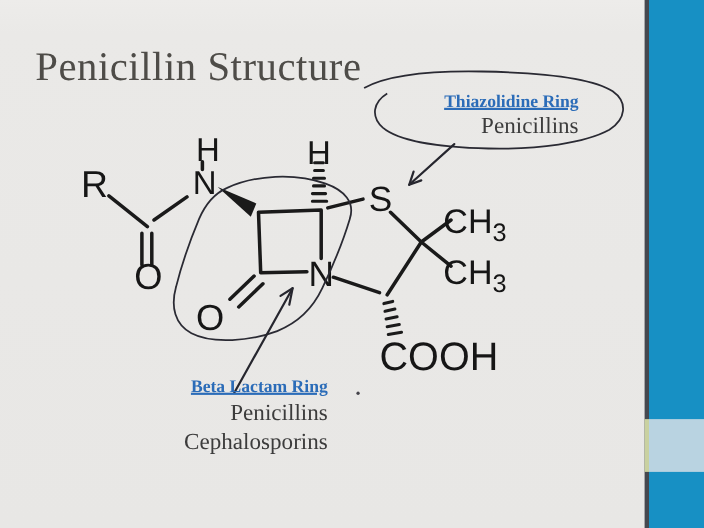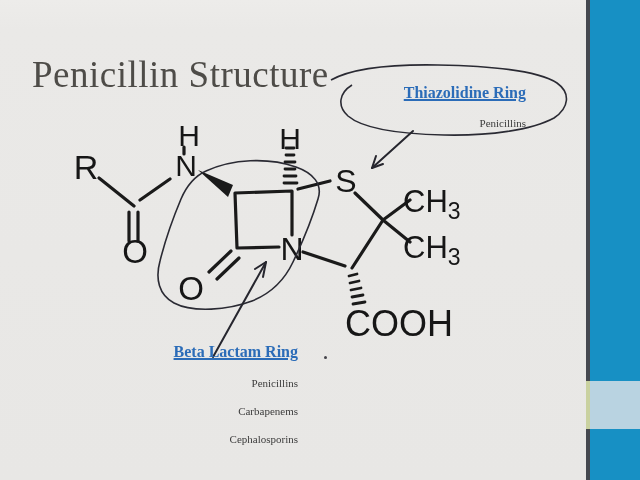--- a/index.html
+++ b/index.html
@@ -9,36 +9,36 @@
     font-family:"Liberation Serif", serif;
   }
   
   .edge-line{position:absolute;left:586px;top:0;width:4px;height:480px;background:#45484f;}
   .accent-bar{position:absolute;left:590px;top:0;width:50px;height:480px;background:#1790c4;}
   .accent-light{position:absolute;left:590px;top:381px;width:50px;height:48px;background:#b9d3e1;}
   .edge-green{position:absolute;left:586px;top:381px;width:4px;height:48px;background:#c9d1a0;}
   
   .title{
     position:absolute;left:32px;top:40px;width:460px;
-    font-size:37px;color:#4e4c48;letter-spacing:0.5px;white-space:nowrap;margin-top:13px;
+    font-size:37px;color:#4e4c48;letter-spacing:0.5px;white-space:nowrap;
   }
   
   .diagram{position:absolute;left:0;top:0;width:640px;height:480px;}
   
   .callout-thia{
     position:absolute;left:348px;top:84px;width:178px;text-align:right;line-height:1.1;
   }
   .callout-beta{
     position:absolute;left:126px;top:343px;width:172px;text-align:right;line-height:1.18;
   }
   .callout-title{
     font-size:16px;font-weight:bold;color:#2b6cb8;
     text-decoration:underline;text-decoration-thickness:1.5px;
   }
-  .callout-item{font-size:11px;color:#3c3c3c;margin-top:15px;}
+  .callout-item{font-size:21px;color:#3c3c3c;margin-top:1px;}
   .dot{position:absolute;left:324px;top:356px;width:3px;height:3px;background:#44434a;border-radius:50%;}
   .credit{
     position:absolute;left:341px;top:449px;font-size:11.5px;color:#413f3c;
     letter-spacing:0.2px;white-space:nowrap;
   }
 </style>
 </head>
 <body>
 
 <div class="frame">
@@ -105,21 +105,20 @@
   </svg>
 
   <div class="callout-thia">
     <div class="callout-title">Thiazolidine Ring</div>
     <div class="callout-item">Penicillins</div>
   </div>
 
   <div class="callout-beta">
     <div class="callout-title">Beta Lactam Ring</div>
     <div class="callout-item">Penicillins</div>
-    <div class="callout-item">Carbapenems</div>
     <div class="callout-item">Cephalosporins</div>
   </div>
 
   <div class="dot"></div>
 
 
   <div class="edge-line"></div>
   <div class="accent-bar"></div>
   <div class="accent-light"></div>
   <div class="edge-green"></div>

